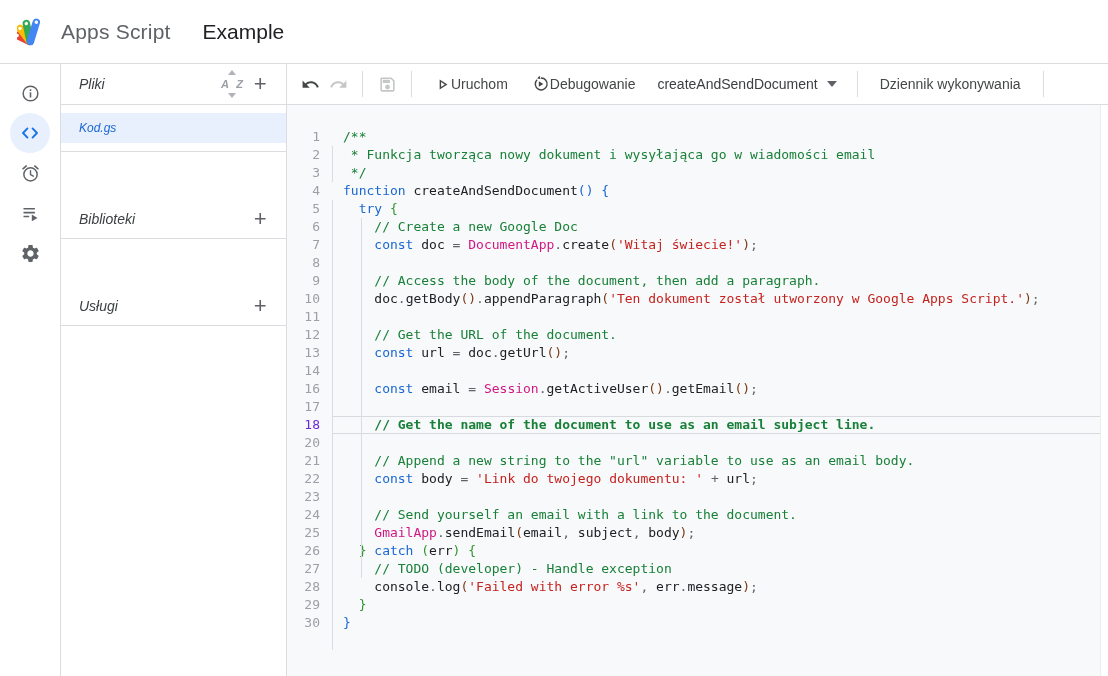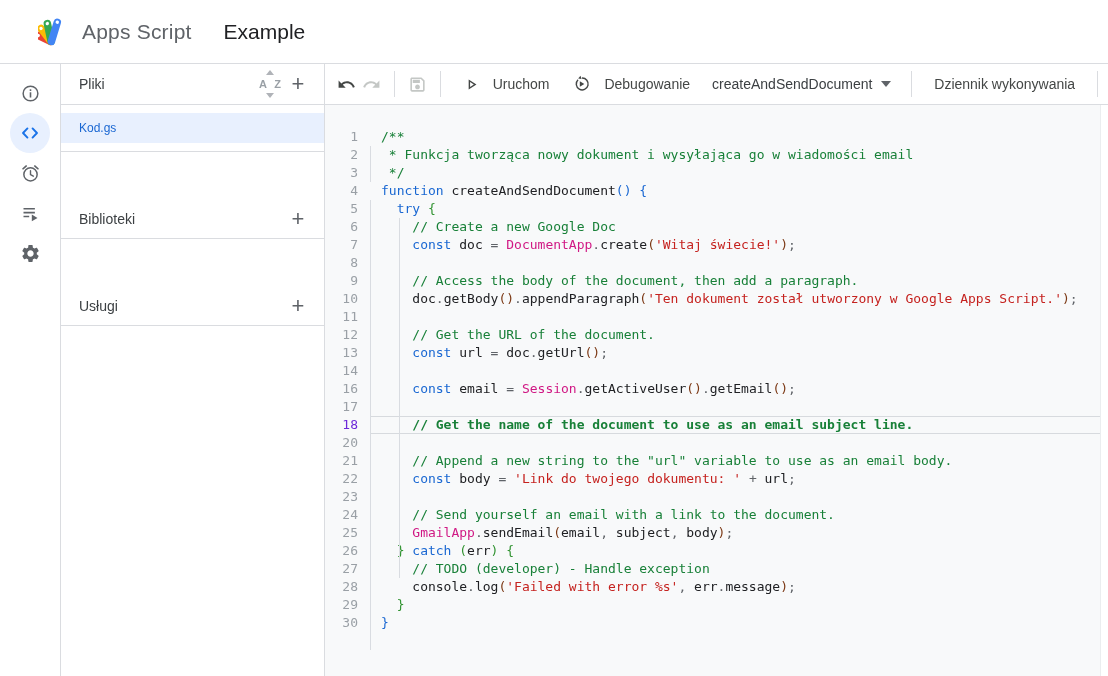--- a/index.html
+++ b/index.html
@@ -1,39 +1,39 @@
 <!DOCTYPE html>
 <html style="--tk-cm: #188038; --tk-kw: #1967d2; --tk-id: #202124; --tk-pu: #5f6368; --tk-sv: #d01884; --tk-st: #c5221f; --tk-b1: #1967d2; --tk-b2: #319331; --tk-b3: #7b3814;"><head>
 <meta charset="utf-8">
 <style>
   * { margin:0; padding:0; box-sizing:border-box; }
   html,body { width:1108px; height:676px; overflow:hidden; background:#fff;
               font-family:"Liberation Sans", sans-serif; }
 
   
-  .header { height:64px; display:flex; align-items:center; padding-left:38px;
+  .header { height:64px; display:flex; align-items:center; padding-left:17px;
             border-bottom:1px solid #dadce0; background:#fff; }
   .logo { width:36px; height:34px; margin-right:8px; flex:none; }
   .app-name { font-size:21px; color:#5f6368; letter-spacing:.2px; }
   .project-name { font-size:21px; color:#202124; margin-left:32px; }
 
   
   .app { display:flex; height:612px; }
 
   
   .rail { width:60px; flex:none; display:flex; flex-direction:column;
           align-items:center; padding-top:9px; background:#fff; }
   .rail-btn { width:40px; height:40px; border-radius:50%; display:flex;
               align-items:center; justify-content:center; cursor:pointer; }
   .rail-btn.selected { background:#e8f0fe; }
   .rail-btn svg { display:block; }
 
   
-  .files { width:265px; flex:none; background:#fff;
-           border-left:1px solid #dadce0; border-right:1px solid #dadce0; }
+  .files { width:227px; flex:none; background:#fff;
+           border-left:1px solid #dadce0; border-right:1px solid #dadce0;font-style:italic; }
   .files-header { height:41px; display:flex; align-items:center;
                   padding:0 12px 0 18px; border-bottom:1px solid #dadce0; }
   .files-title { font-size:14px; color:#3c4043; flex:1; }
   .icon-sm { width:28px; height:28px; display:flex; align-items:center;
              justify-content:center; cursor:pointer; }
   .az { position:relative; width:22px; height:16px; color:#9aa0a6;
         font-size:11px; font-weight:bold; display:flex; align-items:center;
         justify-content:space-between; }
   .az .caret { position:absolute; left:50%; transform:translateX(-50%);
                width:0; height:0; border-left:4px solid transparent;
@@ -53,21 +53,21 @@
   
   .main { flex:1; display:flex; flex-direction:column; min-width:0; }
 
   
   .toolbar { height:41px; flex:none; background:#fff; display:flex;
              align-items:center; padding-left:9px;
              border-bottom:1px solid #dadce0; }
   .tb-icon-btn { width:28px; height:28px; display:flex; align-items:center;
                  justify-content:center; cursor:pointer; }
   .tb-sep { width:1px; height:26px; background:#dadce0; margin:0 10px; }
-  .tb-btn { display:flex; align-items:center; gap:13px; height:36px;
+  .tb-btn { display:flex; align-items:center; gap:0; height:36px;
             padding:0 12px; font-size:14px; color:#444746; cursor:pointer;
             border-radius:18px; white-space:nowrap;justify-content:space-between; }
   .fn-select { display:flex; align-items:center; gap:9px; height:36px;
                padding:0 10px; font-size:14px; color:#3c4043; cursor:pointer;
                white-space:nowrap; }
   .caret-down { width:0; height:0; border-left:5px solid transparent;
                 border-right:5px solid transparent; border-top:6px solid #5f6368; }
 
   
   .editor { flex:1; background:#f8f9fa; position:relative; overflow:hidden;

